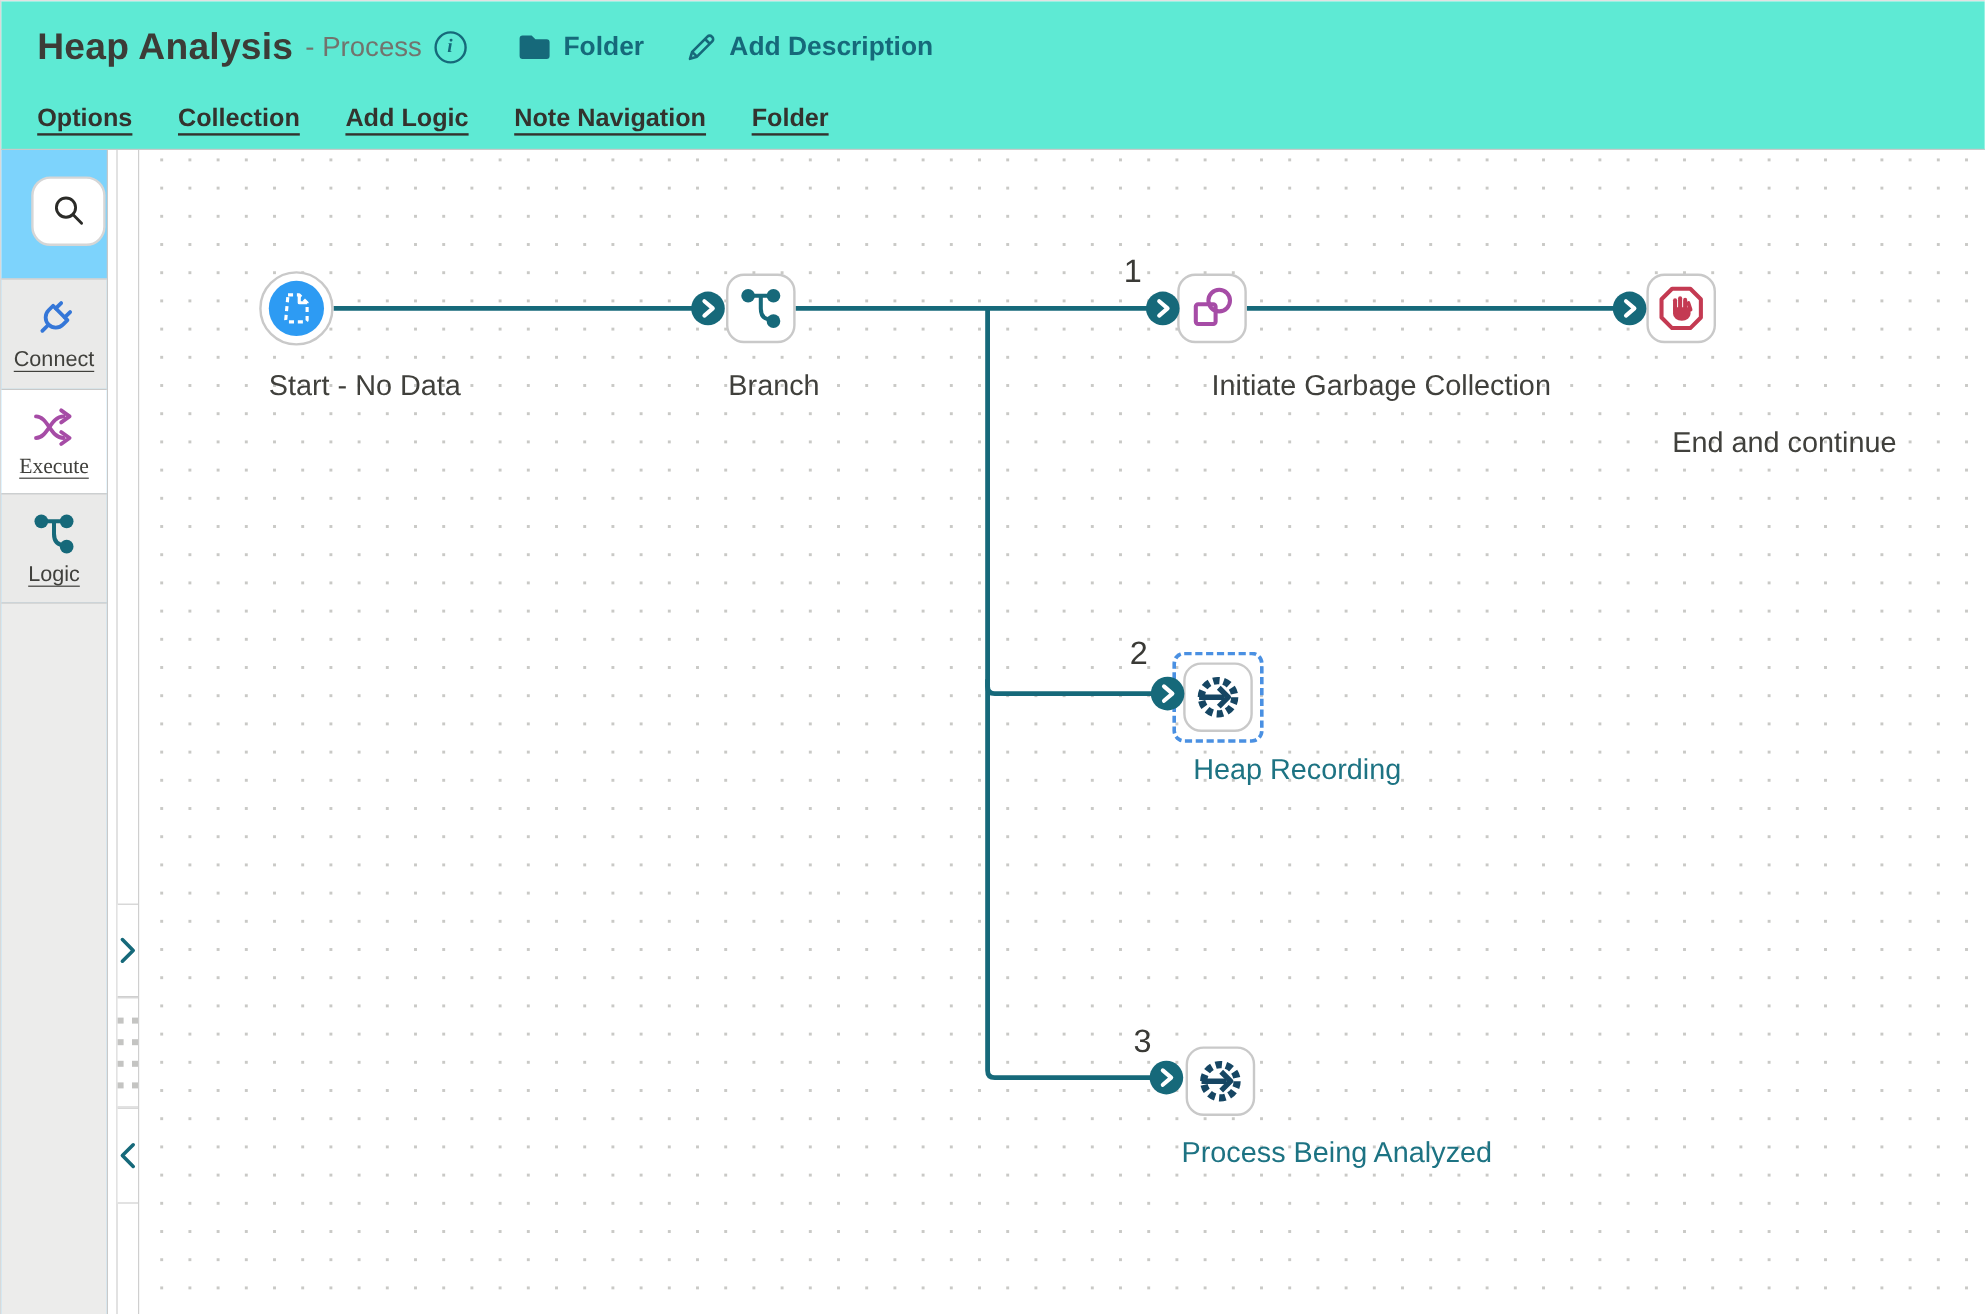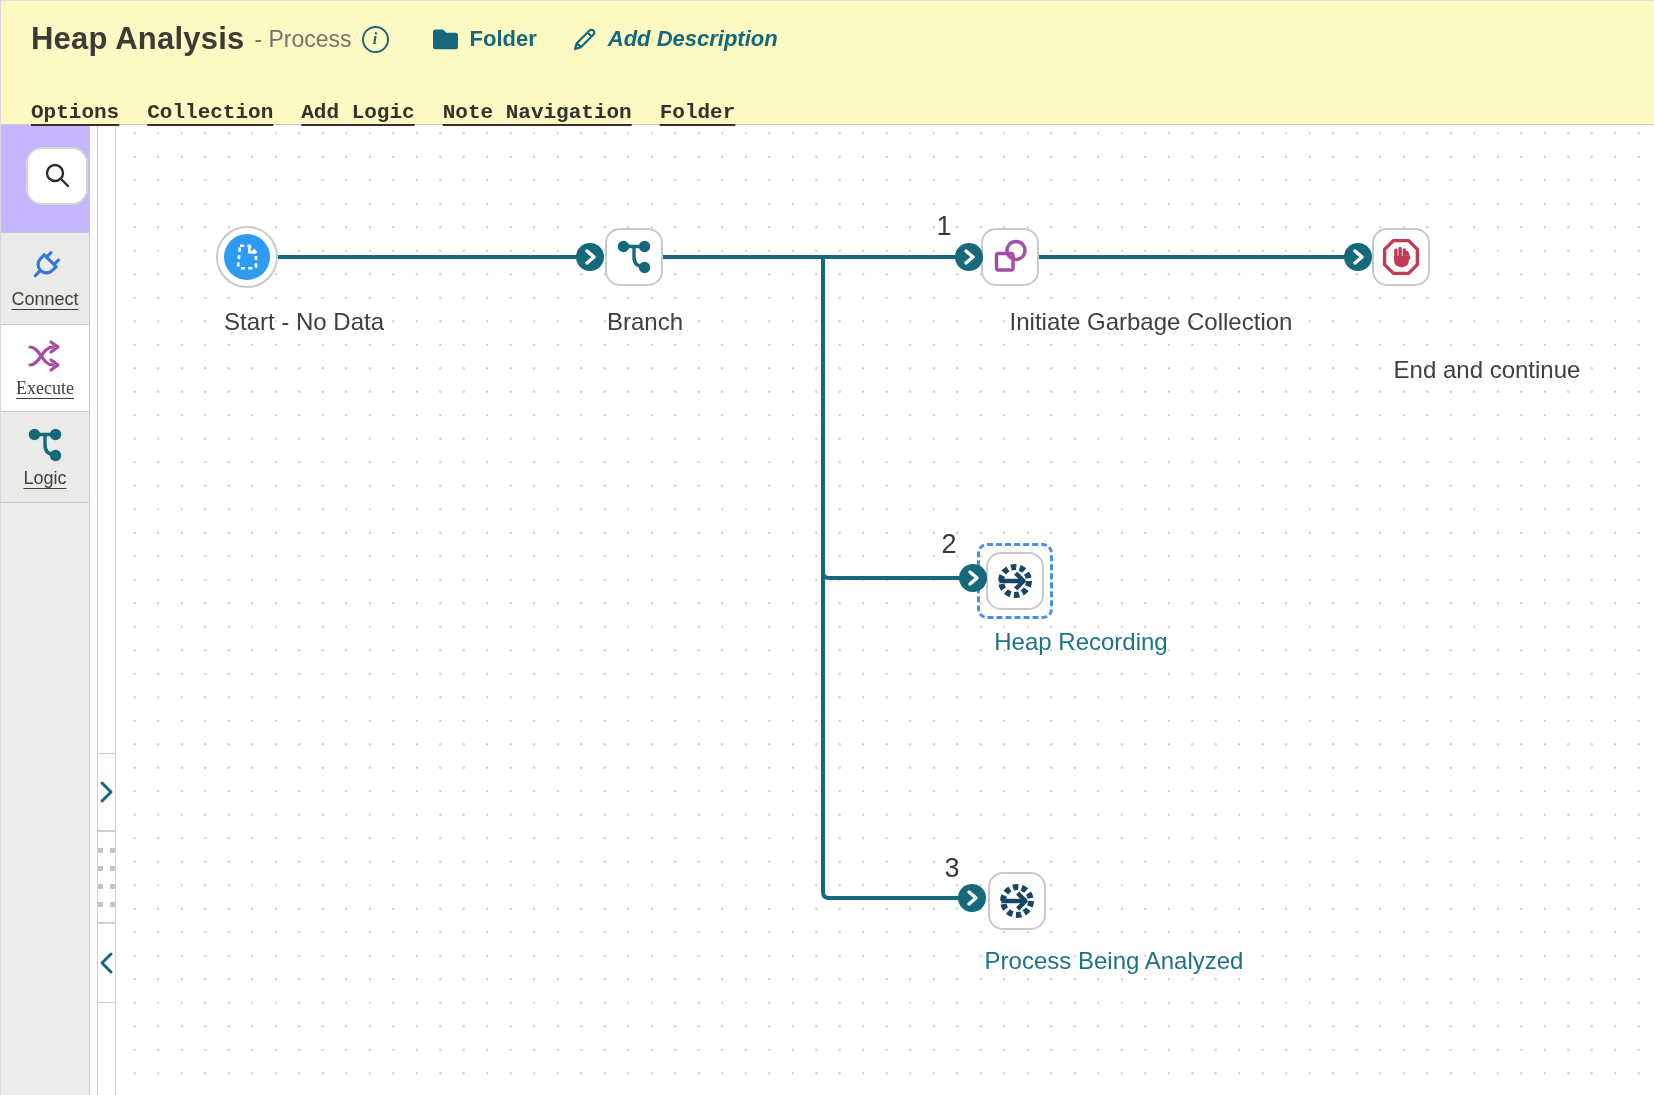--- a/index.html
+++ b/index.html
@@ -4,42 +4,42 @@
 <style>
   * { margin:0; padding:0; box-sizing:border-box; }
   html,body { width:1654px; height:1095px; overflow:hidden; }
   body {
     font-family:"Liberation Sans","DejaVu Sans",sans-serif;
     background:#fff; color:#40403c; position:relative;
     border-left:1px solid #d9d9d9; border-top:1px solid #e2e2e2;
   }
 
   
-  .header { position:absolute; left:0; top:0; right:0; height:124px; background:#fef9c3;
+  .header { position:absolute; left:0; top:0; right:0; height:124px; background:#5eead4;
             border-bottom:1px solid #c9c9c9; z-index:5; }
   .title-row { position:absolute; left:30px; top:14px; height:48px; display:flex; align-items:center; }
   .page-title { font-size:31px; font-weight:600; color:#3c3c37; letter-spacing:.2px; }
   .page-subtitle { font-size:23px; color:#73736d; margin-left:10px; }
   .info-circ { width:27px; height:27px; border:2px solid #16697a; border-radius:50%;
                display:flex; align-items:center; justify-content:center; margin-left:10px;
                color:#16697a; font-family:"Liberation Serif",serif; font-style:italic;
                font-weight:700; font-size:16px; cursor:pointer; }
   .hdr-action { display:flex; color:#16697a; font-size:22px; font-weight:700;
                 cursor:pointer; }
   .hdr-action svg { margin-right:10px; }
   .folder-action { margin-left:42px; }
-  .desc-action { margin-left:34px;font-style:italic; }
-
-  .menu-row { position:absolute; left:30px; top:100px; display:flex; column-gap:28px;font-family:Liberation Mono, monospace; }
+  .desc-action { margin-left:34px; }
+
+  .menu-row { position:absolute; left:30px; top:86px; display:flex; column-gap:38px; }
   .menu-item { font-size:21px; font-weight:600; color:#33332e; text-decoration:underline;
                text-underline-offset:6px; text-decoration-thickness:2px; cursor:pointer;
                white-space:nowrap; }
 
   
-  .sidebar { position:absolute; left:0; top:124px; bottom:0; width:89px; background:#c4b5fd;
+  .sidebar { position:absolute; left:0; top:124px; bottom:0; width:89px; background:#7dd3fc;
              border-right:1px solid #c9c9c9; z-index:4; }
   .search-btn { position:absolute; left:25px; top:22px; width:62px; height:58px; background:#fff;
                 border:2px solid #d6d6d6; border-radius:16px; display:flex; align-items:center;
                 justify-content:center; cursor:pointer; z-index:2; }
   .pal-item { position:absolute; left:0; width:100%; display:flex; flex-direction:column;
               align-items:center; justify-content:center; cursor:pointer;
               border-top:1px solid #c9c9c9; }
   .pal-item.gray { background:#eaeae9; }
   .pal-item.white { background:#fff; }
   .pal-label { font-size:18px; color:#40403c; text-decoration:underline;

